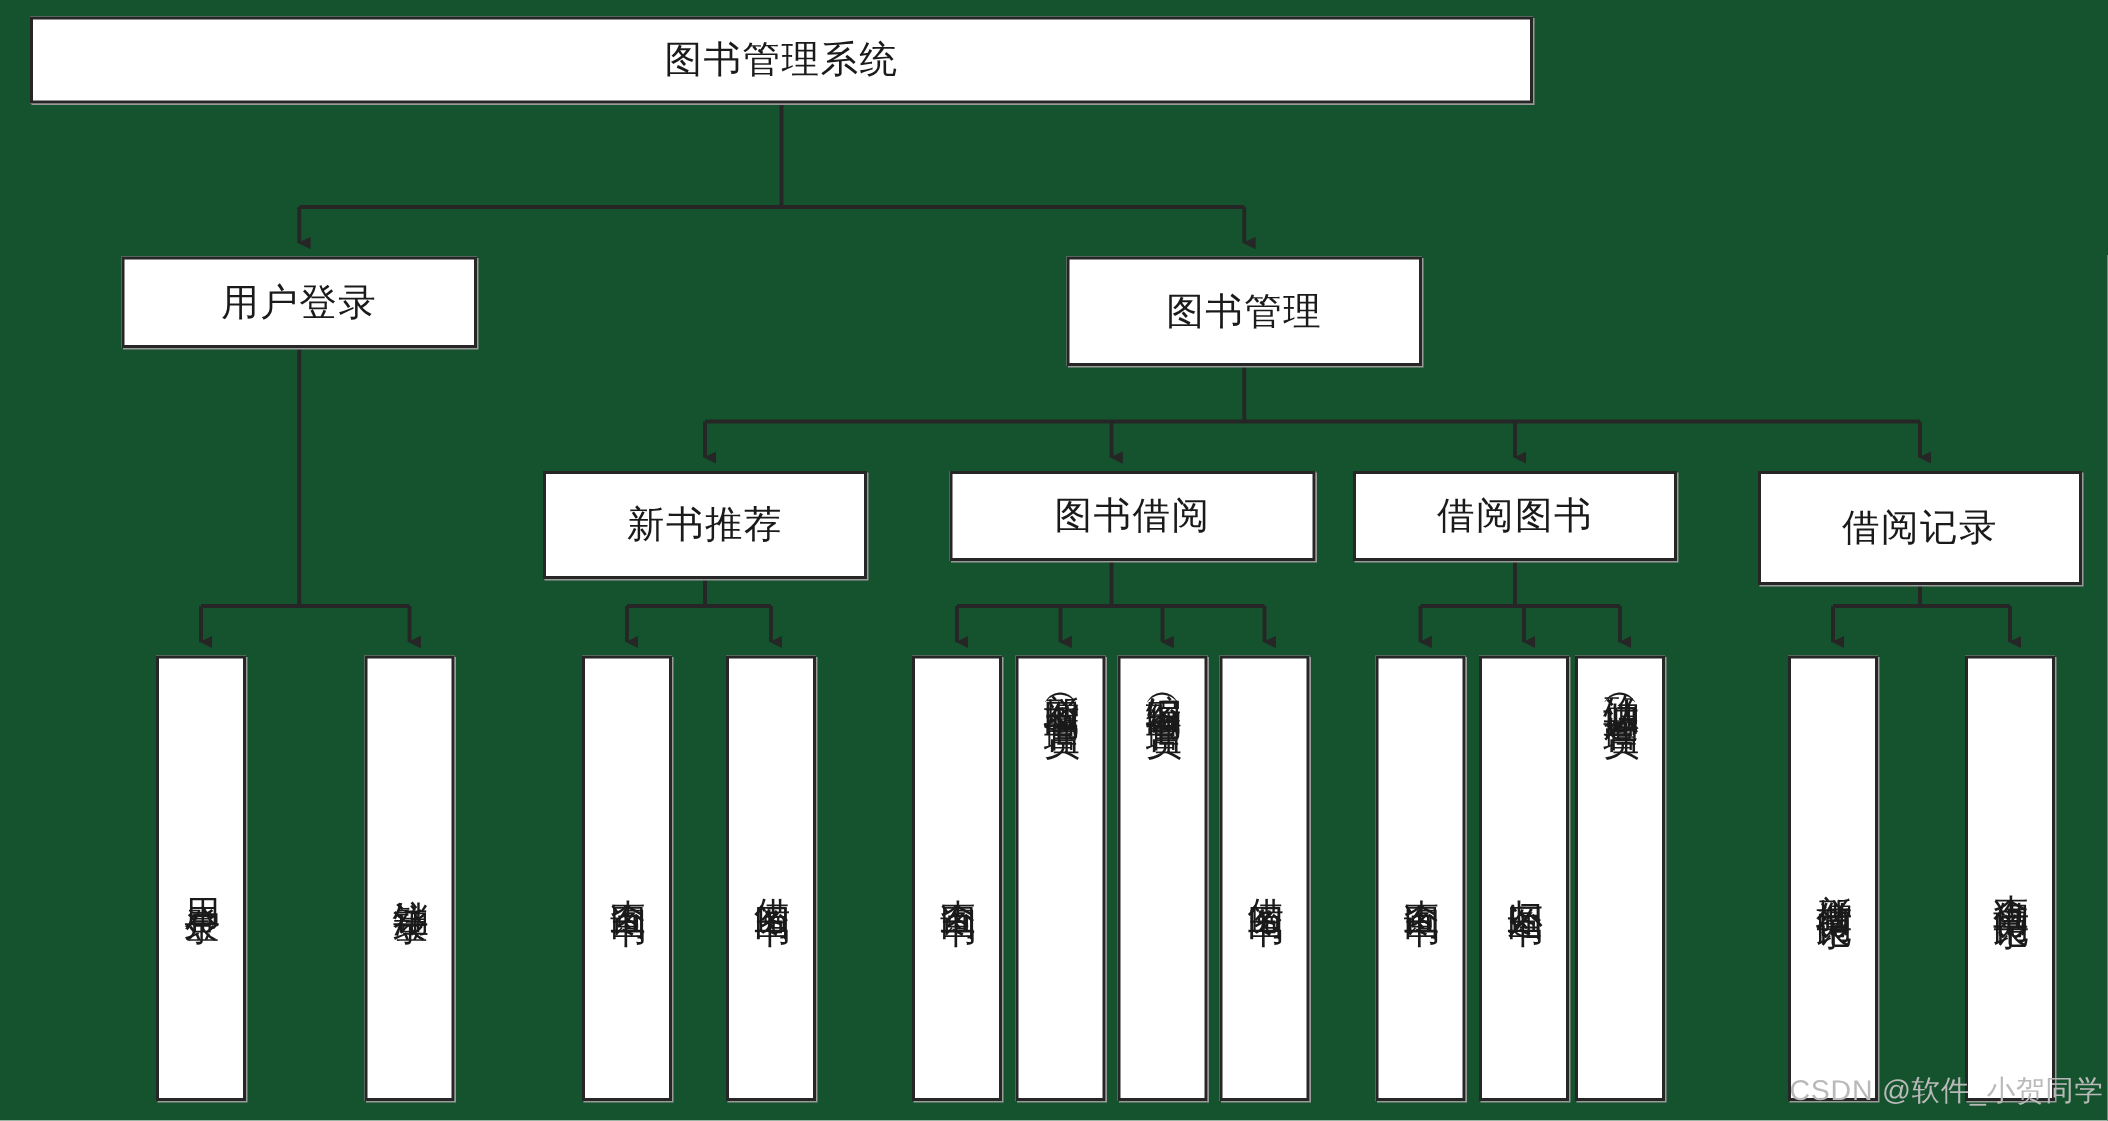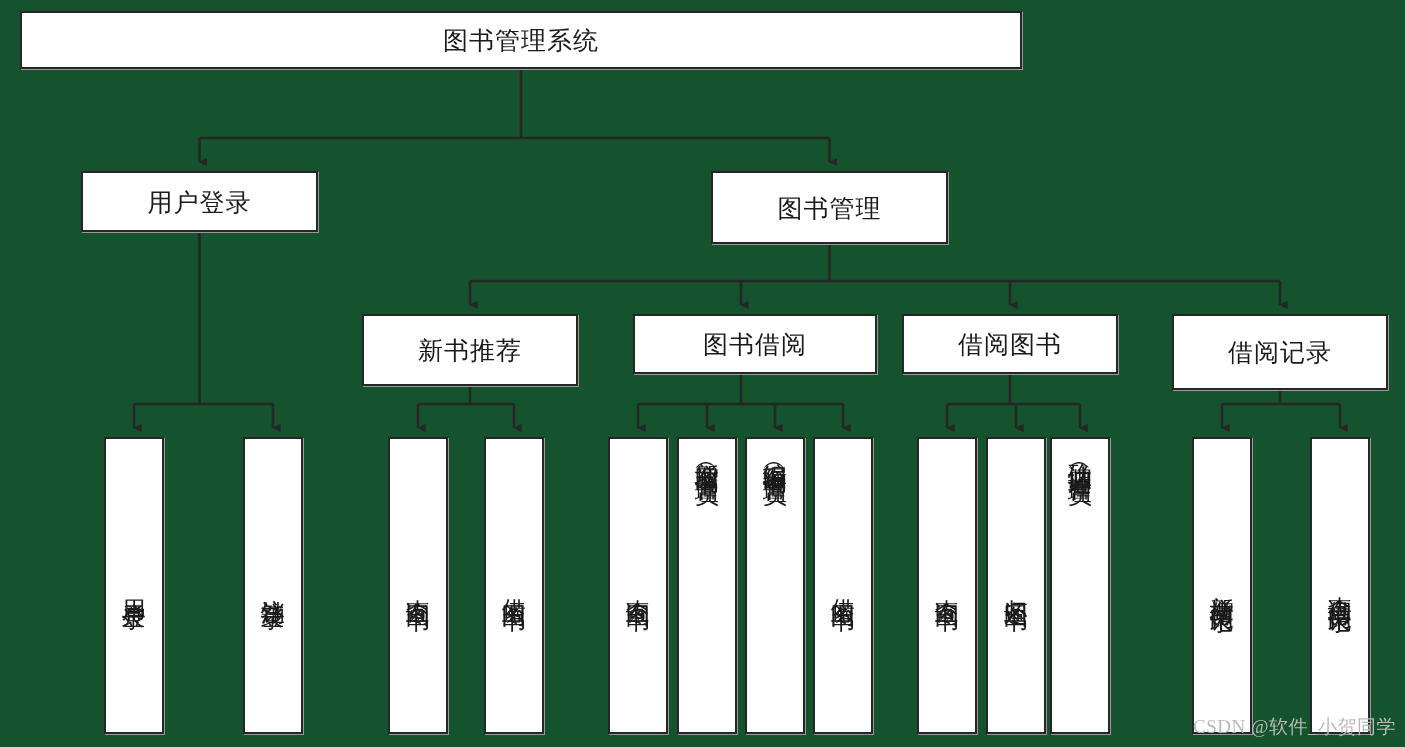--- a/index.html
+++ b/index.html
@@ -160,14 +160,14 @@
       <div class="node vertical top" style="left: 1050px; top: 437px; width: 60px; height: 297px;">
         <span class="label">确认归还（管理员）</span>
       </div>
       <div class="node vertical" style="left: 1192px; top: 437px; width: 60px; height: 297px;">
         <span class="label">新增借阅记录</span>
       </div>
       <div class="node vertical" style="left: 1310px; top: 437px; width: 60px; height: 297px;">
         <span class="label">查询借阅记录</span>
       </div>
     </div>
-  <div class="watermark" style="left: 1193px; top: 714px; font-family: Liberation Serif, serif;">CSDN @软件_小贺同学</div>
+  <div class="watermark" style="left: 1193px; top: 714px;">CSDN @软件_小贺同学</div>
 </div>
 
 </body></html>

